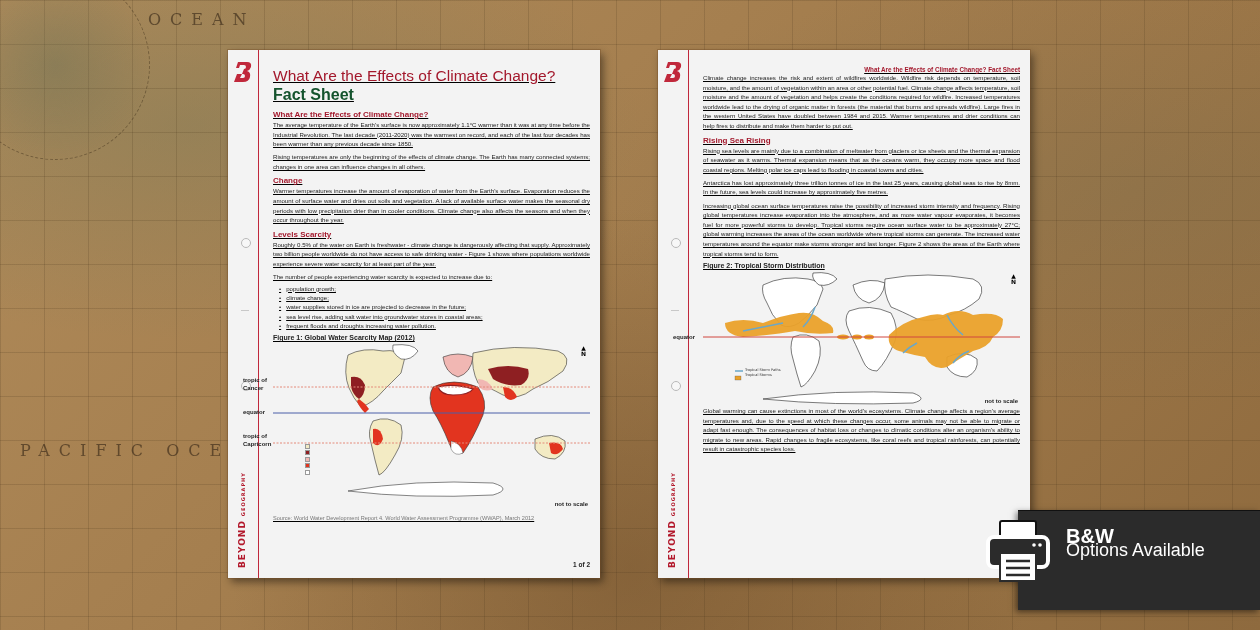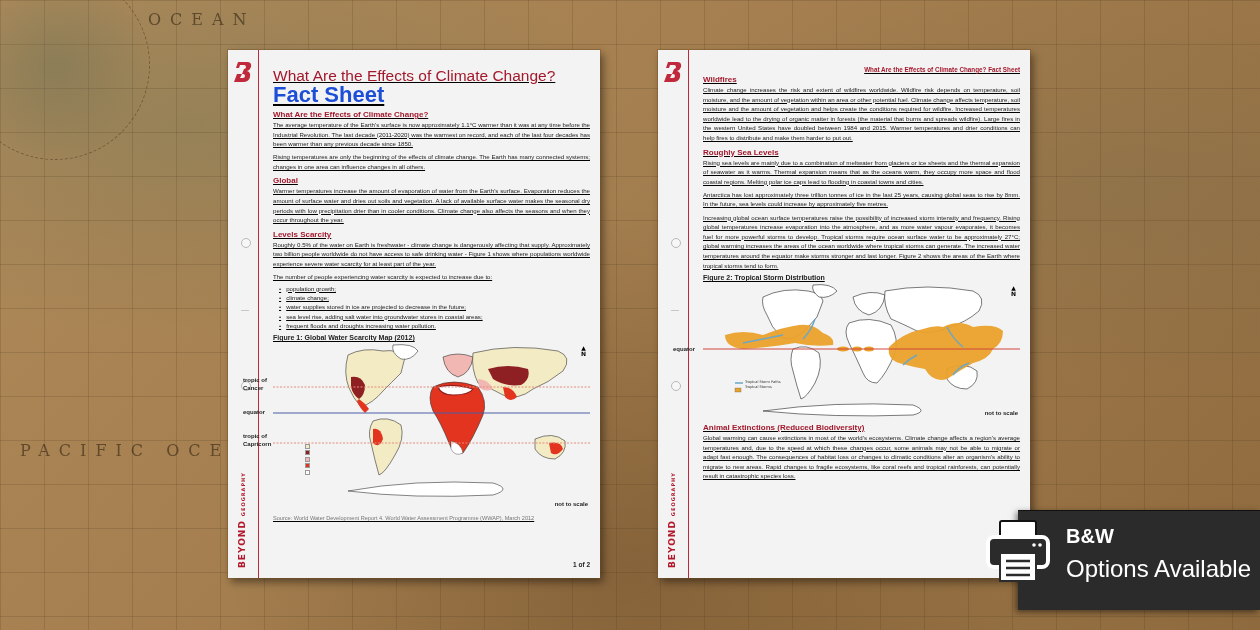--- a/index.html
+++ b/index.html
@@ -57,21 +57,21 @@
     white-space: nowrap; color: #b2182b; font-weight: bold;
   }
   .spine .b1 { font-size: 9px; letter-spacing: 1px; }
   .spine .b2 { font-size: 5px; letter-spacing: 1px; margin-left: 4px; }
 
   .content { position: absolute; left: 45px; right: 10px; top: 0; text-decoration: underline; }
   .title {
     color: #a3182c; font-size: 15.5px; line-height: 19px; margin-top: 16px;
     font-family: "Liberation Sans", sans-serif;
   }
-  .title2 { color: #1d4ed8; font-size: 22px; font-weight: bold; line-height: 20px; font-family: "Liberation Sans", sans-serif; }
+  .title2 { color: #14532d; font-size: 16px; font-weight: bold; line-height: 20px; font-family: "Liberation Sans", sans-serif; }
   h3 { color: #a3182c; font-size: 8px; font-weight: bold; line-height: 11px; margin-top: 4px; font-family: "Liberation Sans", sans-serif; }
   p { color: #222; font-size: 6.1px; line-height: 9.6px; text-align: justify; font-family: "Liberation Sans", sans-serif; }
   p + p { margin-top: 3.5px; }
   ul { list-style: none; margin: 2px 0 0 6px; }
   ul li { font-size: 6.1px; line-height: 9.3px; color: #222; font-family: "Liberation Sans", sans-serif; }
   ul li::before { content: "\2022"; margin-right: 5px; }
   .fig-title { font-size: 7px; font-weight: bold; color: #222; margin-top: 4px; font-family: "Liberation Sans", sans-serif; }
   .running-head { color: #a3182c; font-size: 6.3px; font-weight: bold; text-align: right; margin-top: 16px; font-family: "Liberation Sans", sans-serif; }
 
   .map-wrap { position: relative; height: 168px; margin-top: 2px; }
@@ -85,21 +85,21 @@
   .legend .sw { width: 5px; height: 5px; border: 0.5px solid #999; margin-right: 3px; }
   .legend .lt { font-size: 2.5px; color: #777; }
 
   .badge {
     position: absolute; left: 1018px; top: 510px; width: 242px; height: 100px;
     background: #2b2b2b; border-top: 1px solid #111;
     box-shadow: -2px 2px 6px rgba(0,0,0,0.5);
   }
   .badge .printer { position: absolute; left: -32px; top: 8px; width: 64px; height: 66px; }
   .badge .b-title { position: absolute; left: 48px; top: 14px; color: #fff; font-size: 20px; font-weight: bold; font-family: "Liberation Sans", sans-serif; }
-  .badge .b-sub { position: absolute; left: 48px; top: 44px; color: #fff; font-size: 24px; font-family: "Liberation Sans", sans-serif; }
+  .badge .b-sub { position: absolute; left: 48px; top: 29px; color: #fff; font-size: 18px; font-family: "Liberation Sans", sans-serif; }
 </style>
 </head>
 <body>
 
 <div class="bg-grid"></div>
 <div class="bg-circle"></div>
 <div class="bg-label" style="left:148px; top:10px;">OCEAN</div>
 <div class="bg-label" style="left:20px; top:441px;">PACIFIC OCEAN</div>
 
 <div class="page left">
@@ -115,21 +115,21 @@
   </div>
 
   <div class="content">
     <div class="title">What Are the Effects of Climate Change?</div>
     <div class="title2">Fact Sheet</div>
 
     <h3>What Are the Effects of Climate Change?</h3>
     <p>The average temperature of the Earth's surface is now approximately 1.1°C warmer than it was at any time before the Industrial Revolution. The last decade (2011-2020) was the warmest on record, and each of the last four decades has been warmer than any previous decade since 1850.</p>
     <p>Rising temperatures are only the beginning of the effects of climate change. The Earth has many connected systems; changes in one area can influence changes in all others.</p>
 
-    <h3>Global</h3>
+    <h3>Change</h3>
     <p>Warmer temperatures increase the amount of evaporation of water from the Earth's surface. Evaporation reduces the amount of surface water and dries out soils and vegetation. A lack of available surface water makes the seasonal dry periods with low precipitation drier than in cooler conditions. Climate change also affects the seasons and when they occur throughout the year.</p>
 
     <h3>Levels Scarcity</h3>
     <p>Roughly 0.5% of the water on Earth is freshwater - climate change is dangerously affecting that supply. Approximately two billion people worldwide do not have access to safe drinking water - Figure 1 shows where populations worldwide experience severe water scarcity for at least part of the year.</p>
     <p>The number of people experiencing water scarcity is expected to increase due to:</p>
     <ul>
       <li>population growth;</li>
       <li>climate change;</li>
       <li>water supplies stored in ice are projected to decrease in the future;</li>
       <li>sea level rise, adding salt water into groundwater stores in coastal areas;</li>
@@ -213,24 +213,23 @@
   <div class="hole" style="top:188px;"></div>
   <div class="tick" style="top:260px;"></div>
   <div class="hole" style="top:331px;"></div>
   <div class="spine">
     <span><b class="b1">BEYOND</b><b class="b2">GEOGRAPHY</b></span>
   </div>
 
   <div class="content">
     <div class="running-head">What Are the Effects of Climate Change? Fact Sheet</div>
 
-    <h3 style="margin-top:1px;">Wildfires</h3>
     <p>Climate change increases the risk and extent of wildfires worldwide. Wildfire risk depends on temperature, soil moisture, and the amount of vegetation within an area or other potential fuel. Climate change affects temperature, soil moisture and the amount of vegetation and helps create the conditions required for wildfire. Increased temperatures worldwide lead to the drying of organic matter in forests (the material that burns and spreads wildfire). Large fires in the western United States have doubled between 1984 and 2015. Warmer temperatures and drier conditions can help fires to distribute and make them harder to put out.</p>
 
-    <h3>Roughly Sea Levels</h3>
+    <h3>Rising Sea Rising</h3>
     <p>Rising sea levels are mainly due to a combination of meltwater from glaciers or ice sheets and the thermal expansion of seawater as it warms. Thermal expansion means that as the oceans warm, they occupy more space and flood coastal regions. Melting polar ice caps lead to flooding in coastal towns and cities.</p>
     <p>Antarctica has lost approximately three trillion tonnes of ice in the last 25 years, causing global seas to rise by 8mm. In the future, sea levels could increase by approximately five metres.</p>
 
     <p>Increasing global ocean surface temperatures raise the possibility of increased storm intensity and frequency. Rising global temperatures increase evaporation into the atmosphere, and as more water vapour evaporates, it becomes fuel for more powerful storms to develop. Tropical storms require ocean surface water to be approximately 27°C; global warming increases the areas of the ocean worldwide where tropical storms can generate. The increased water temperatures around the equator make storms stronger and last longer. Figure 2 shows the areas of the Earth where tropical storms tend to form.</p>
 
     <div class="fig-title">Figure 2: Tropical Storm Distribution</div>
 
     <div class="map-wrap" style="height:135px;">
       <svg width="317" height="135" viewBox="0 0 317 135" style="position:absolute; left:0; top:0;">
 
@@ -262,21 +261,20 @@
       </svg>
       <div class="map-label" style="left:-30px; top:62px;">equator</div>
       <div class="north" style="right:4px; top:2px;">▲<br><span>N</span></div>
       <div style="position:absolute; left:42px; top:97px; font-size:3.5px; color:#333; line-height:5px;">
         <div>Tropical Storm Paths</div>
         <div>Tropical Storms</div>
       </div>
       <div class="not-scale" style="right:2px; bottom:2px;">not to scale</div>
     </div>
 
-    <h3>Animal Extinctions (Reduced Biodiversity)</h3>
     <p>Global warming can cause extinctions in most of the world's ecosystems. Climate change affects a region's average temperatures and, due to the speed at which these changes occur, some animals may not be able to migrate or adapt fast enough. The consequences of habitat loss or changes to climatic conditions alter an organism's ability to migrate to new areas. Rapid changes to fragile ecosystems, like coral reefs and tropical rainforests, can potentially result in catastrophic species loss.</p>
   </div>
 </div>
 
 <div class="badge">
   <svg class="printer" viewBox="0 0 64 66">
     <rect x="14" y="2" width="36" height="18" rx="2" fill="#fff" stroke="#111" stroke-width="2"></rect>
     <rect x="2" y="18" width="60" height="30" rx="6" fill="#2b2b2b" stroke="#fff" stroke-width="4"></rect>
     <circle cx="48" cy="26" r="1.8" fill="#fff"></circle>
     <circle cx="54" cy="26" r="1.8" fill="#fff"></circle>

